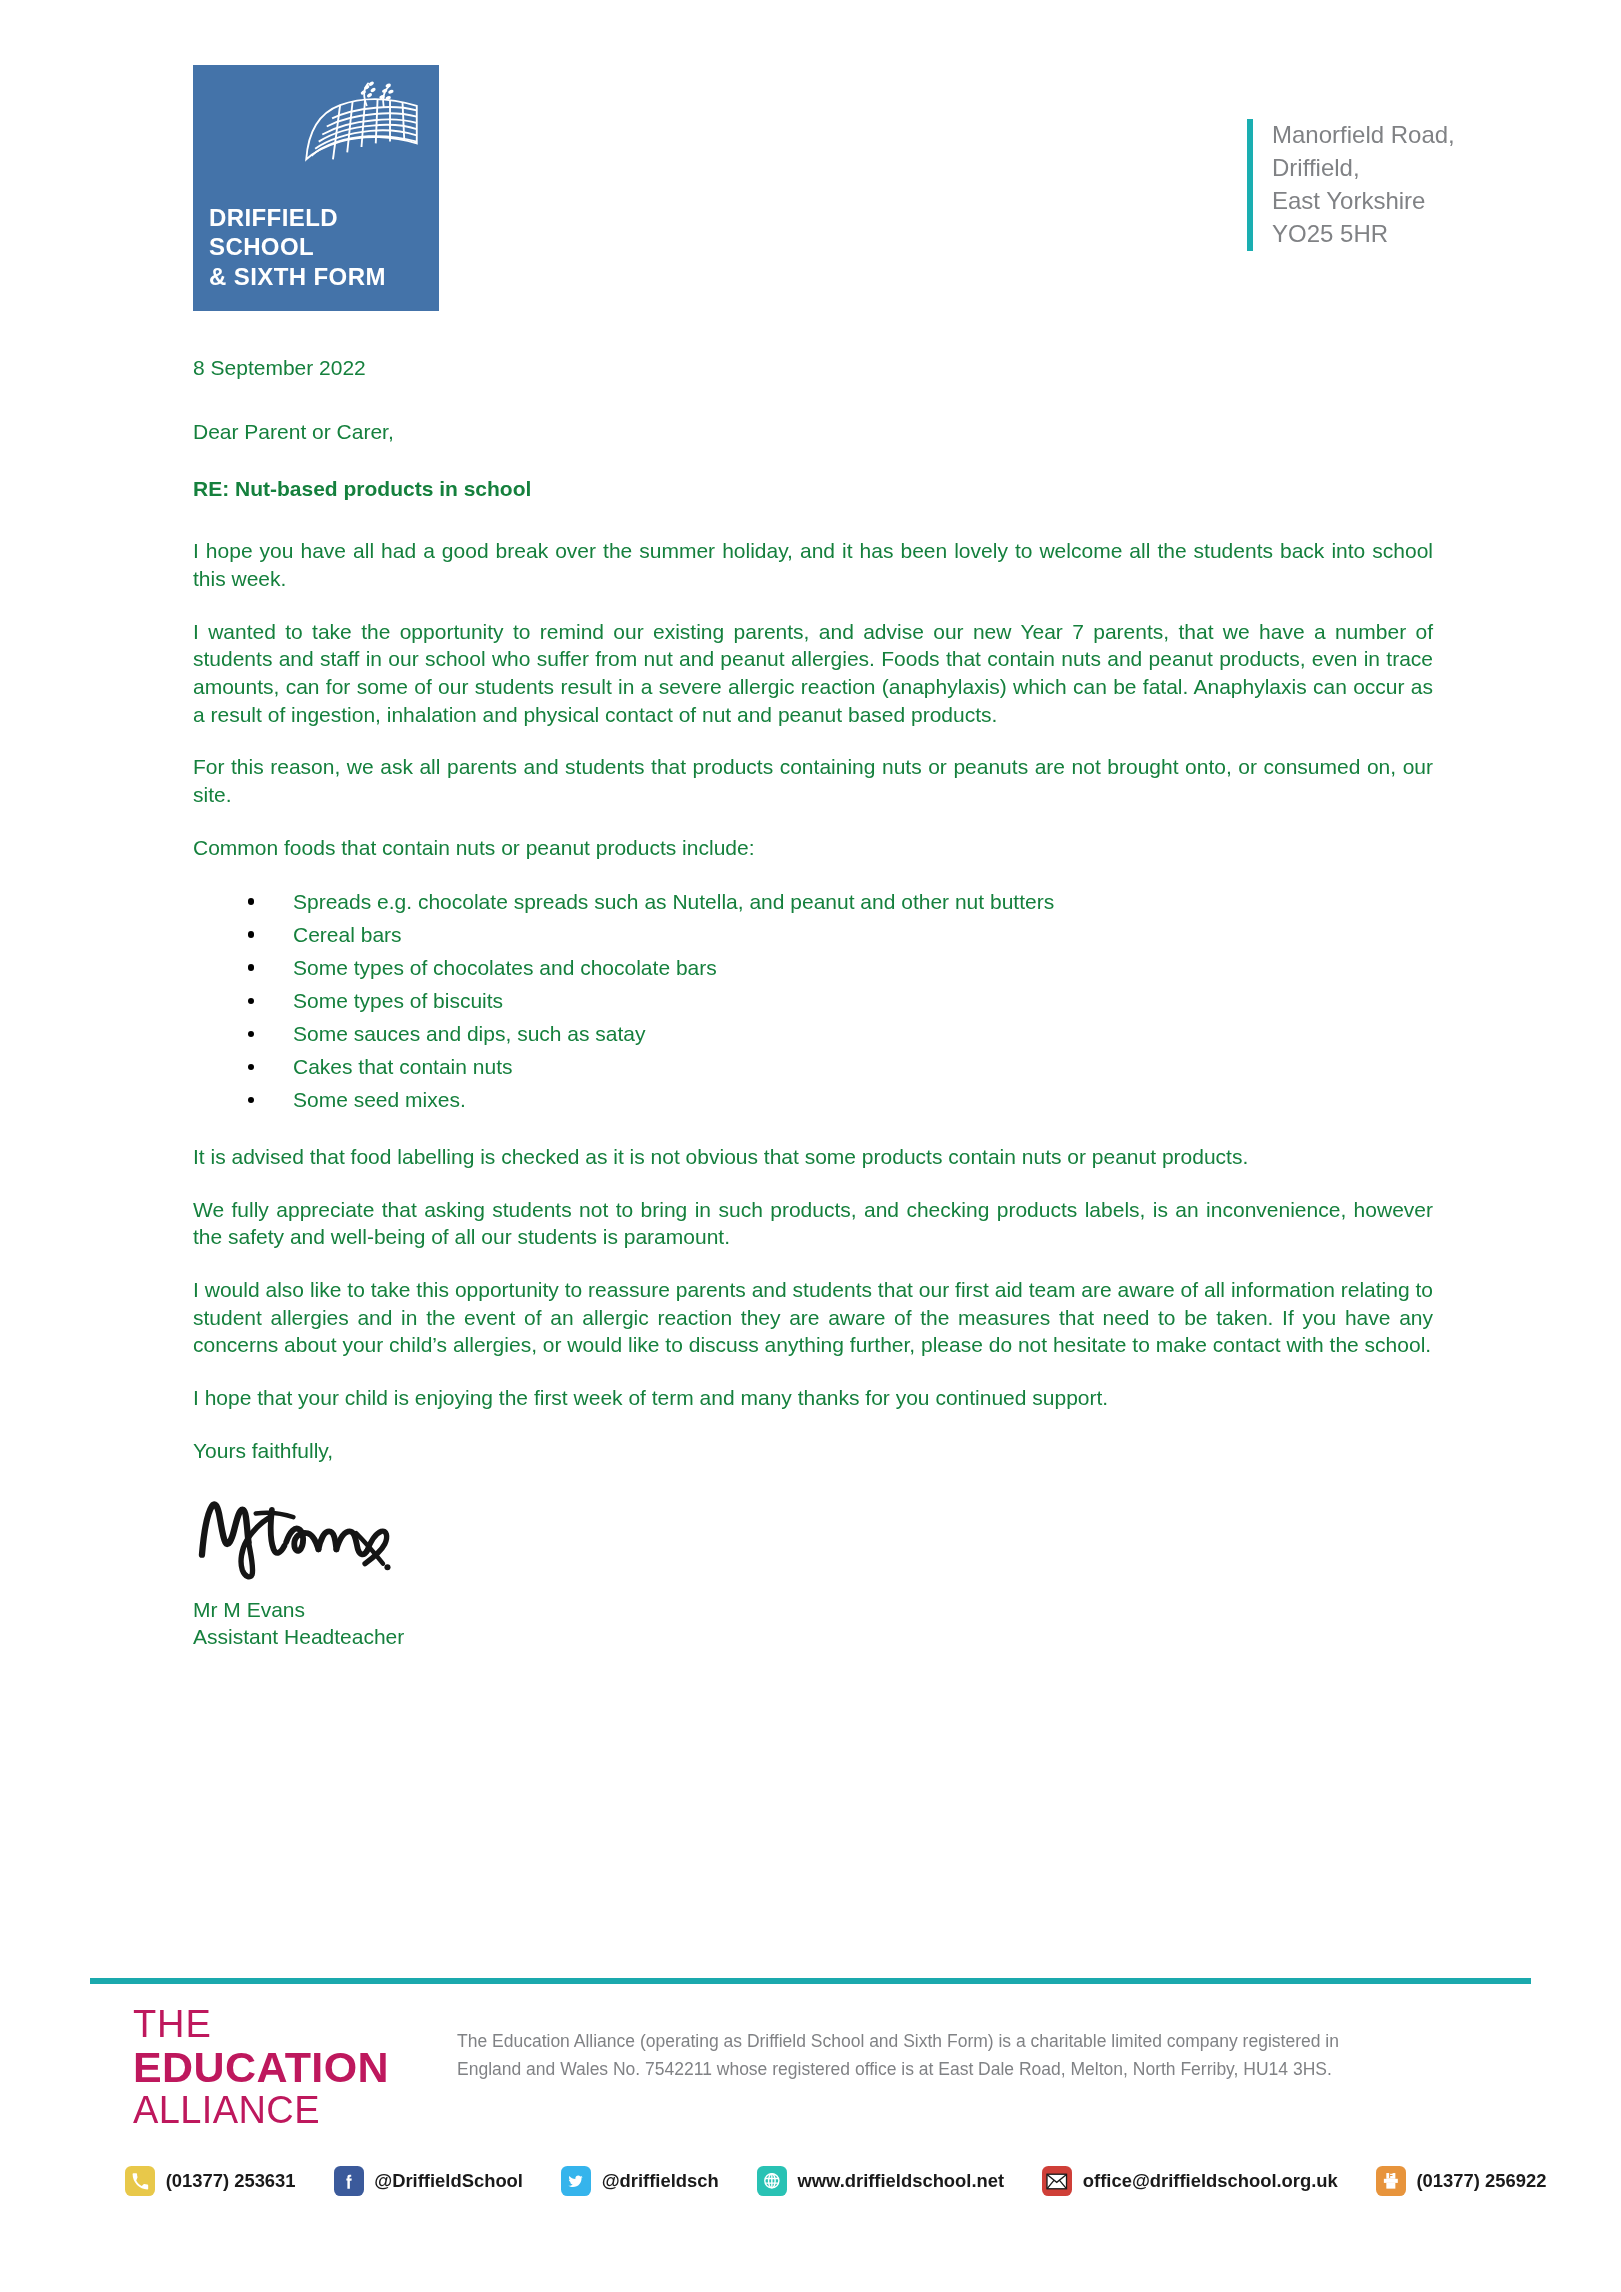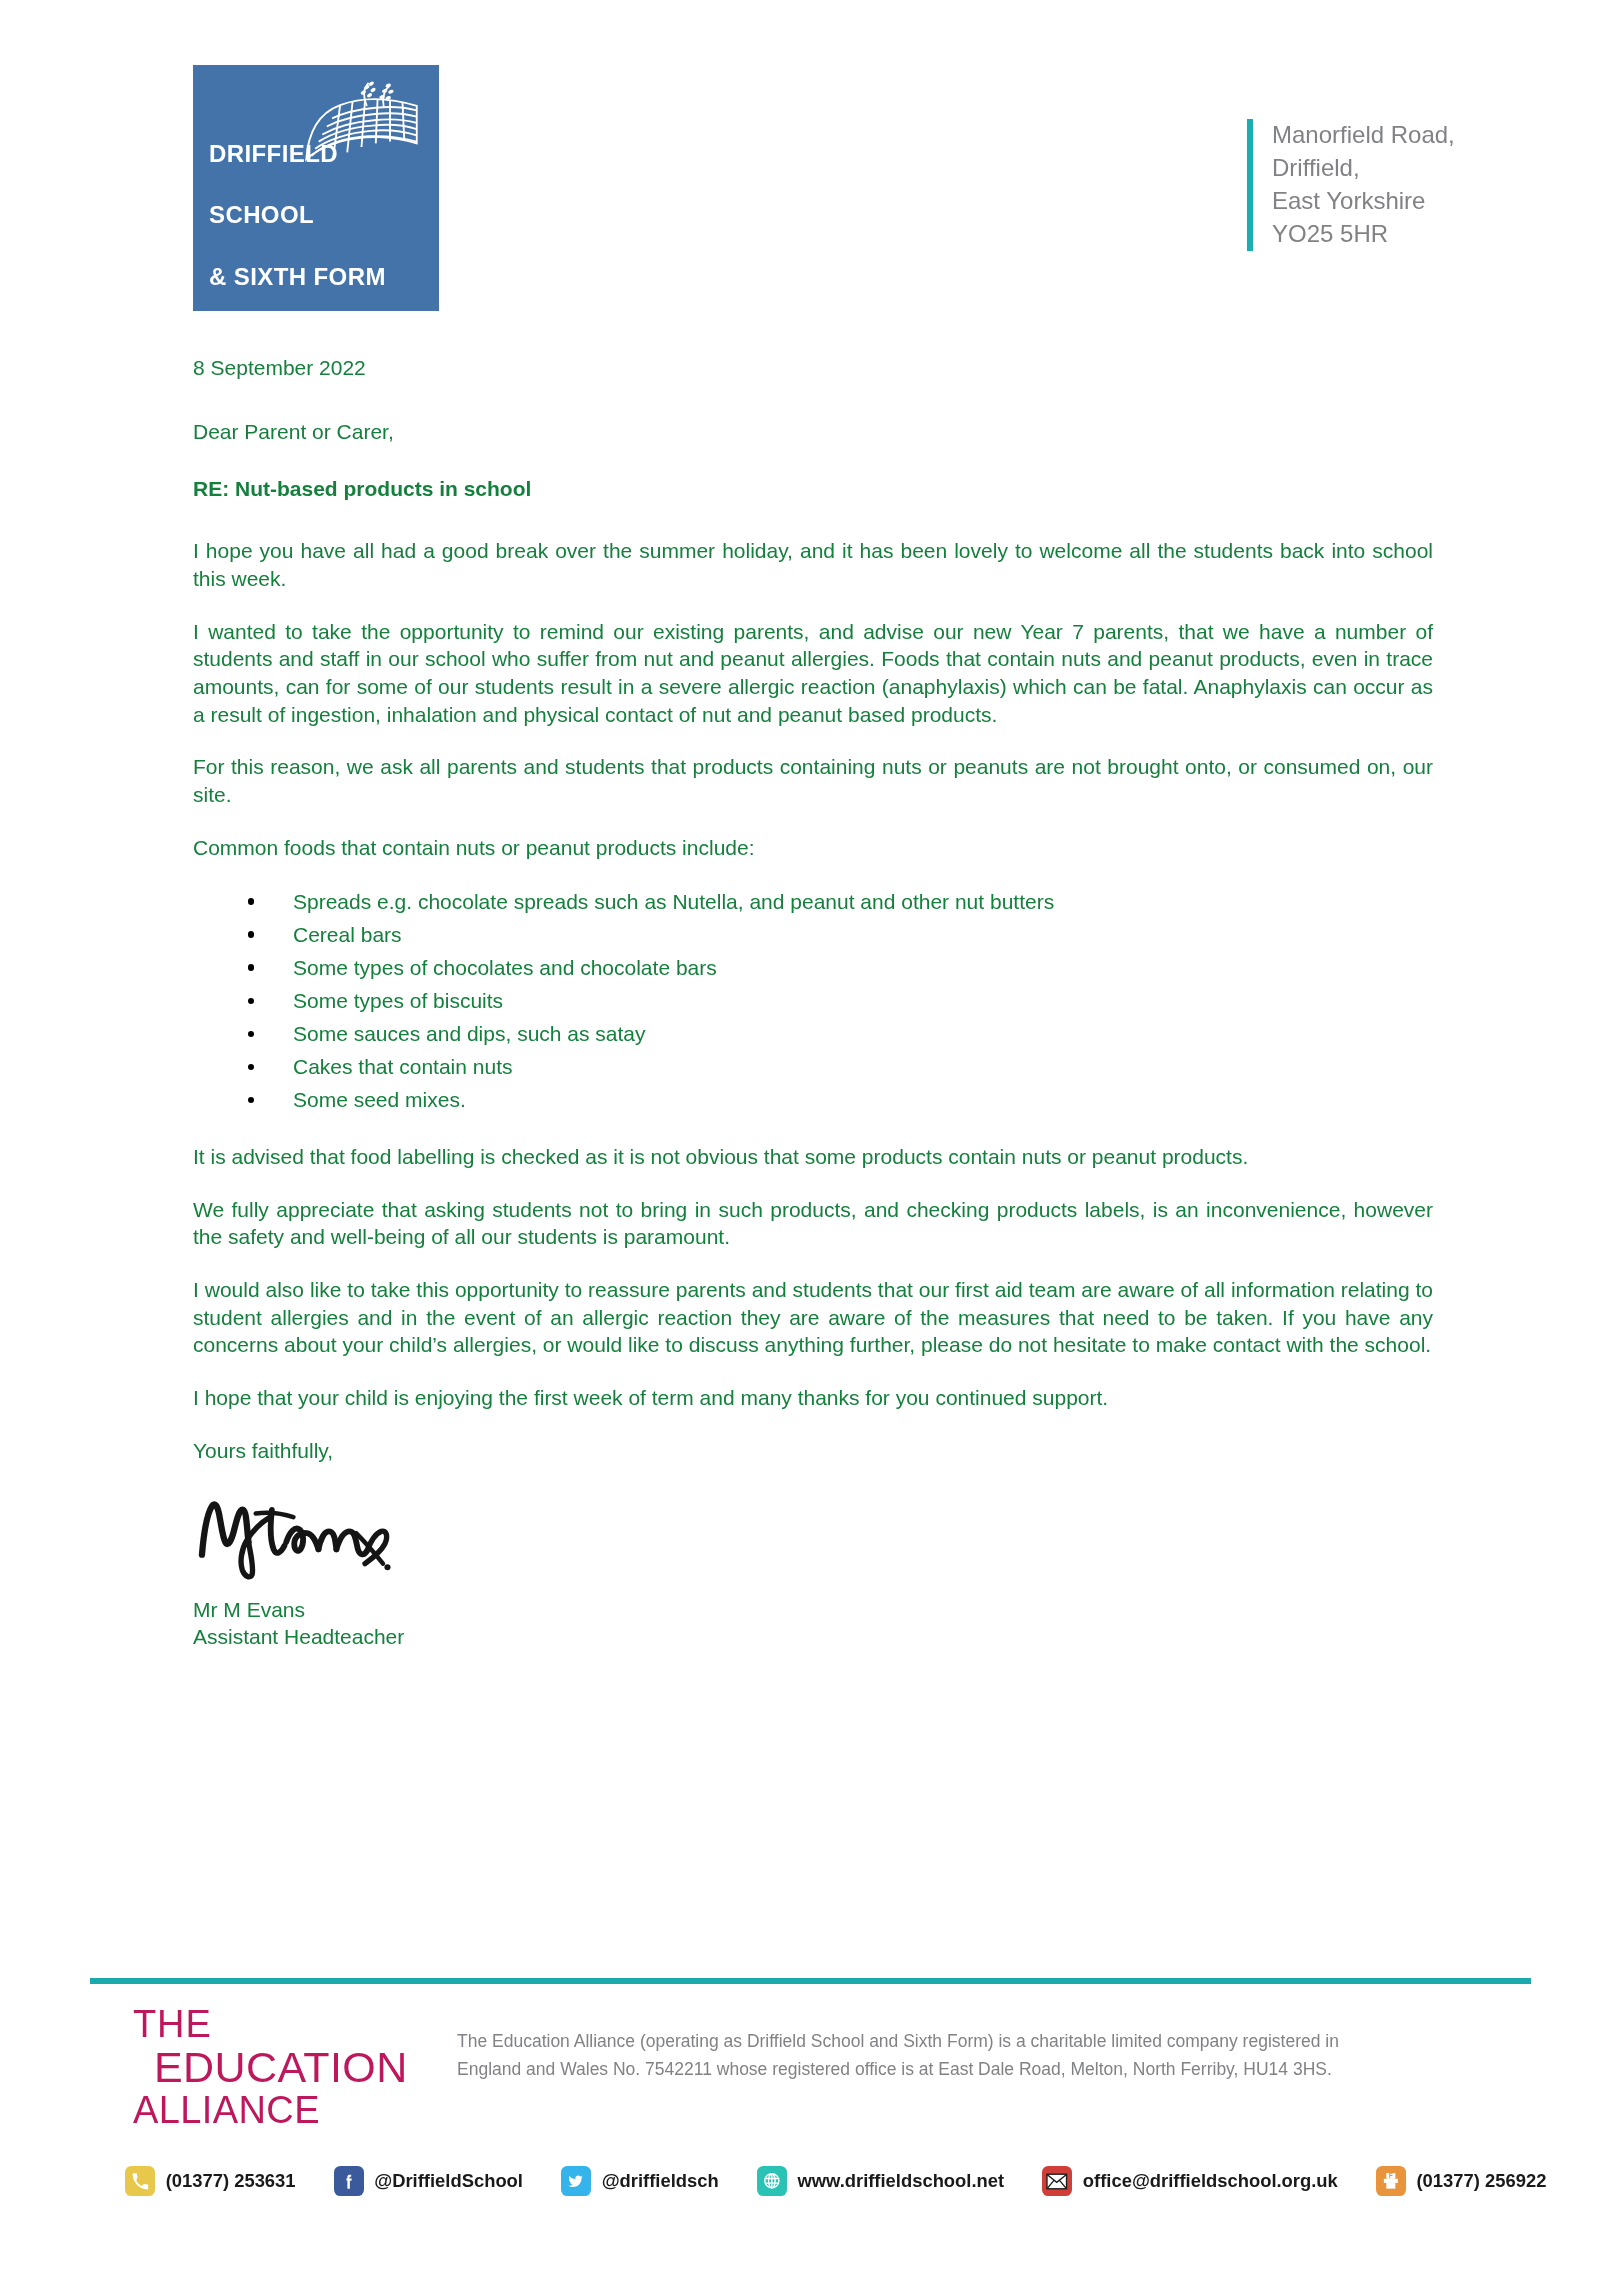--- a/index.html
+++ b/index.html
@@ -47,21 +47,21 @@
     position: absolute;
     left: 16px;
     bottom: 19.7px;
     right: 9px;
     color: #ffffff;
     font-weight: bold;
     font-size: 24px;
     line-height: 1.23;
     letter-spacing: 0.4px;
   }
-  .logo-wordmark div { white-space: nowrap; margin-top: 32px; }
+  .logo-wordmark div { white-space: nowrap; }
 
   .address-block {
     position: absolute;
     left: 1247px;
     top: 119px;
     padding-left: 19px;
     border-left: 6.3px solid #1aaeb1;
     color: #808285;
     font-size: 24px;
     line-height: 1.37;
@@ -140,24 +140,23 @@
     color: #be185d;
     line-height: 1.0;
   }
   .tea-the {
     font-size: 38px;
     letter-spacing: 0.9px;
     font-weight: 300;
   }
   .tea-edu {
     font-size: 43px;
-    font-weight: normal;
+    font-weight: bold;
     letter-spacing: 0.4px;
     margin-top: 2.7px;
-    margin-left: 21px;
   }
   .tea-all {
     font-size: 38px;
     letter-spacing: 0.4px;
     font-weight: 300;
     margin-top: 2.7px;
   }
   .legal {
     position: absolute;
     left: 457px;

